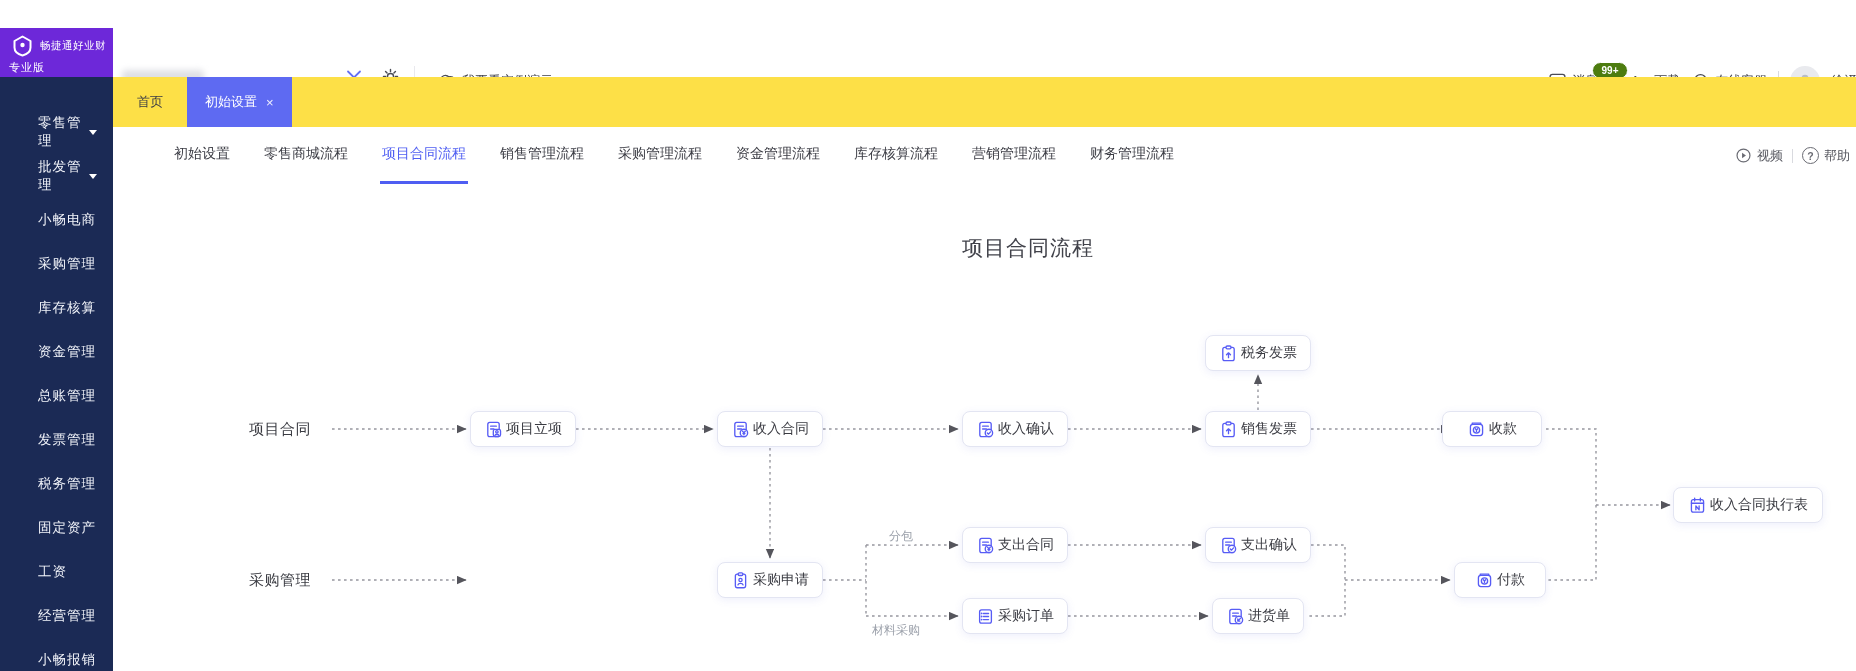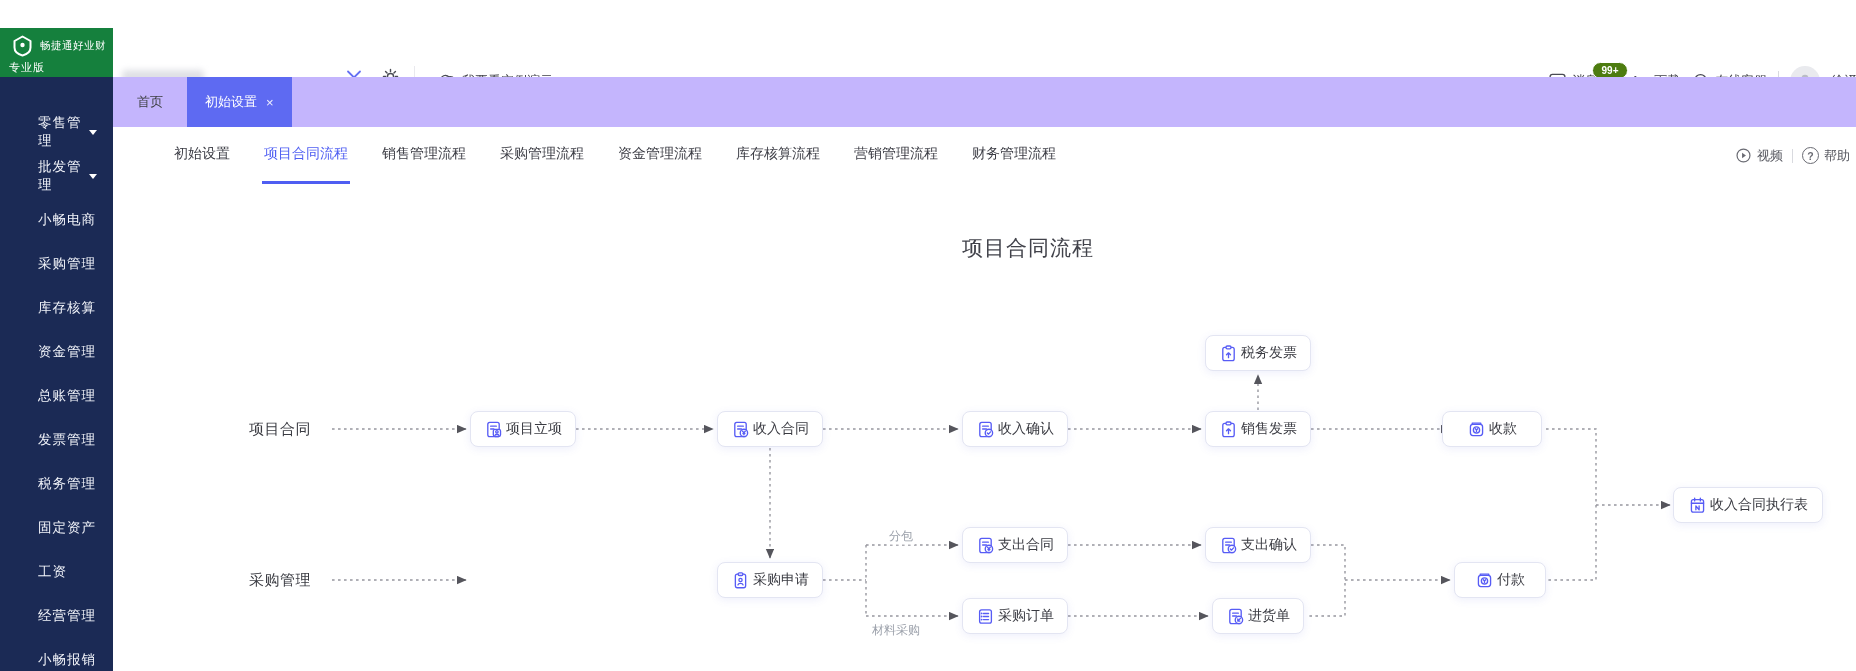--- a/index.html
+++ b/index.html
@@ -1,41 +1,41 @@
 <!DOCTYPE html>
 <html><head>
 <meta charset="utf-8">
 <style>
   html,body{margin:0;padding:0}
   body{position:relative;width:1856px;height:671px;overflow:hidden;background:#fff;
        font-family:"Liberation Sans","DejaVu Sans",sans-serif;color:#3c3d45}
   svg{display:block}
   
   .hdr{position:absolute;left:0;top:28px;width:1856px;height:49px;background:#fff;border-bottom:1px solid #f1f2f5}
-  .logo-block{position:absolute;left:0;top:28px;width:113px;height:49px;background:#15803d;overflow:hidden;z-index:3}
+  .logo-block{position:absolute;left:0;top:28px;width:113px;height:49px;background:#6d28d9;overflow:hidden;z-index:3}
   .logo-mark{position:absolute;left:10px;top:6px}
   .brand{position:absolute;left:40px;top:11px;font-size:10.5px;color:#fff;white-space:nowrap;letter-spacing:.5px}
   .edition{position:absolute;left:9px;top:32px;font-size:11px;color:#fff;letter-spacing:1px}
   .company-underline{position:absolute;left:118px;top:68px;width:255px;height:1px;background:#dcdee3}
   .blur-blob{position:absolute;border-radius:4px;filter:blur(3px)}
   .blob1{left:122px;top:42px;width:82px;height:22px;background:#dfe0e5}
   .blob2{left:172px;top:55px;width:60px;height:15px;background:#e4e5ea;opacity:.9}
   .chev{position:absolute;left:345px;top:41px}
   .gear{position:absolute;left:381px;top:39px;cursor:pointer}
   .vdiv{position:absolute;left:414px;top:38px;width:1px;height:22px;background:#e9e9ee}
   .demo{position:absolute;left:436px;top:28px;height:49px;display:flex;align-items:center;gap:7px;font-size:13px;color:#3f4048;cursor:pointer}
   .hright{position:absolute;left:1548px;top:28px;height:49px;display:flex;align-items:center;gap:11px;font-size:13px;color:#3f4048;white-space:nowrap}
   .hitem{display:flex;align-items:center;gap:5px;cursor:pointer}
   .msgwrap{position:relative}
   .badge{position:absolute;left:44px;top:-9px;min-width:24px;padding:1px 5px;height:13px;line-height:13px;
          background:#4d7c0f;border:1px solid #fff;border-radius:9px;color:#fff;font-size:10px;text-align:center;font-weight:bold}
   .avatar{width:30px;height:30px;border-radius:50%;background:#e9eaee;display:flex;align-items:center;justify-content:center}
   .uname{font-size:13px;color:#3f4048}
   
-  .wintabs{position:absolute;left:113px;top:77px;right:0;height:50px;background:#c4b5fd;display:flex;align-items:stretch;z-index:2}
+  .wintabs{position:absolute;left:113px;top:77px;right:0;height:50px;background:#fde047;display:flex;align-items:stretch;z-index:2}
   .wtab{display:flex;align-items:center;padding:0 24px;font-size:13px;color:#3f4045;cursor:pointer}
   .wtab.active{background:#5e6af2;color:#fff;padding:0 18px}
   .wtab .x{margin-left:9px;font-size:13px;opacity:.9}
   
   .sidebar{position:absolute;left:0;top:77px;bottom:0;width:113px;background:#1b2a55;z-index:3;padding-top:17px}
   .snav{list-style:none;margin:16px;padding:0}
   .sitem{height:44px;display:flex;align-items:center;padding-left:22px;color:#f2f4fa;font-size:13.5px;
          letter-spacing:1px;cursor:pointer;position:relative}
   .caret{width:0;height:0;border-left:4.5px solid transparent;border-right:4.5px solid transparent;border-top:5px solid #fff;margin-left:7px}
   
@@ -191,20 +191,21 @@
       </li>
       <li class="sitem">
         <span>小畅报销</span>
       </li>
     </ul>
 </aside>
 
 <main class="main"></main>
 <div class="ctabs" id="ctabs">
     <div class="ctab">初始设置</div>
+    <div class="ctab">零售商城流程</div>
     <div class="ctab active">项目合同流程</div>
     <div class="ctab">销售管理流程</div>
     <div class="ctab">采购管理流程</div>
     <div class="ctab">资金管理流程</div>
     <div class="ctab">库存核算流程</div>
     <div class="ctab">营销管理流程</div>
     <div class="ctab">财务管理流程</div>
   </div>
 <div class="cright">
   <div class="cr-item">

